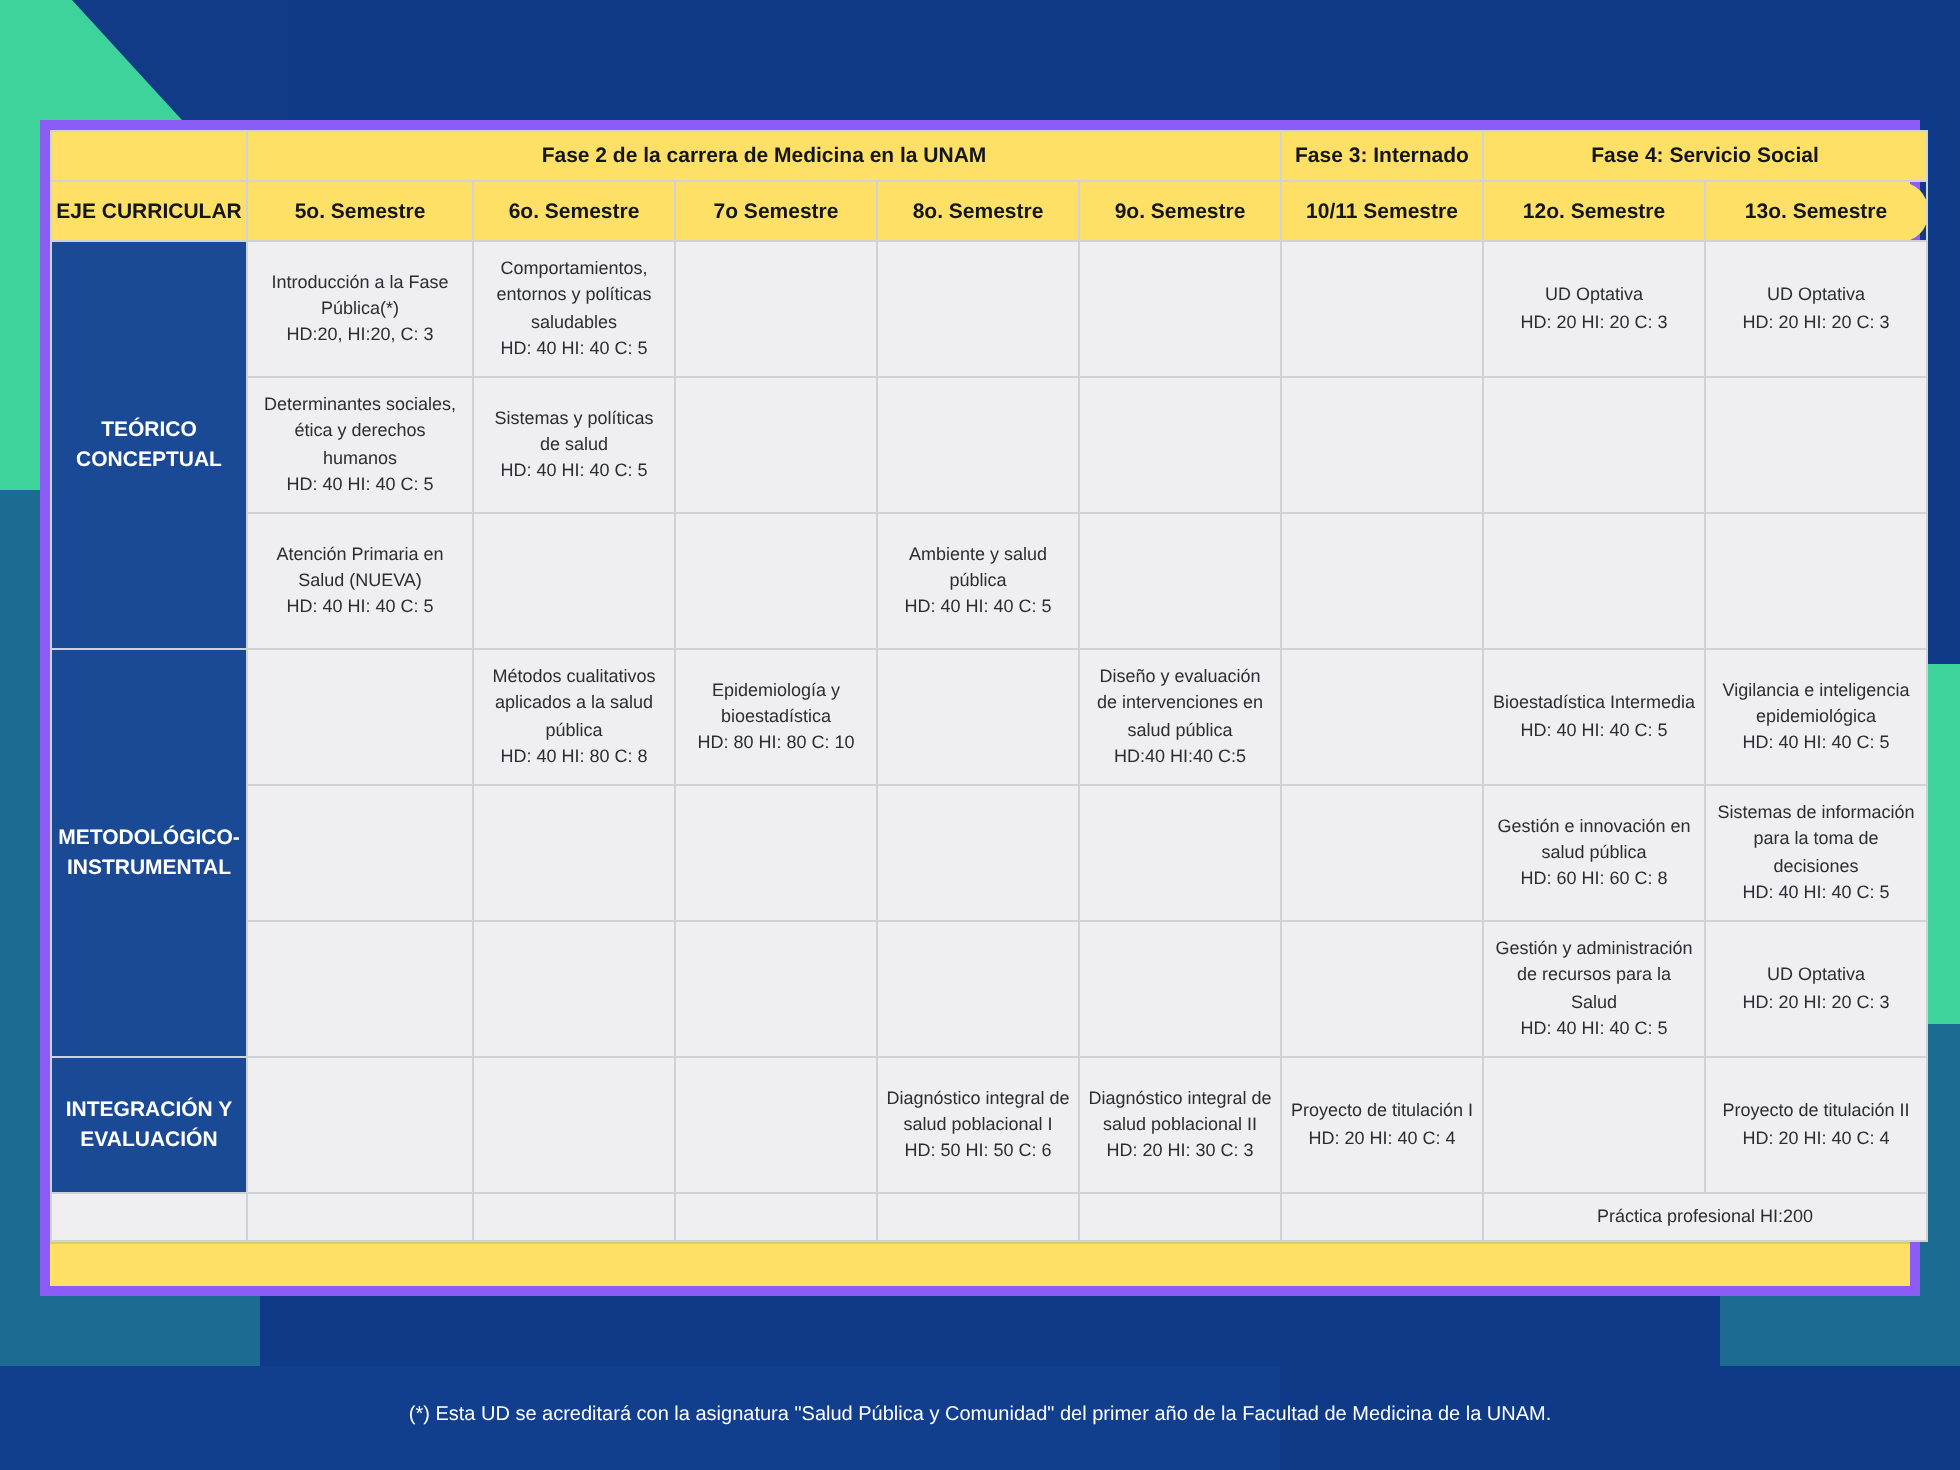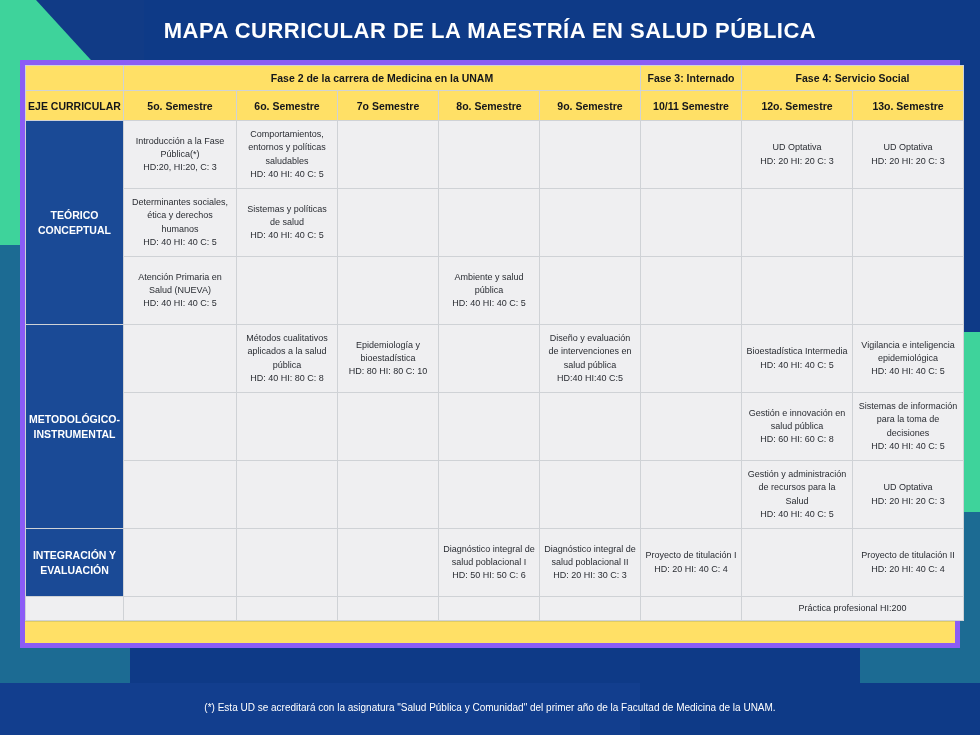--- a/index.html
+++ b/index.html
@@ -120,21 +120,21 @@
   }
   .hdr {
     background: #FFE066;
     color: #14161a;
     font-size: 10.5px;
     font-weight: bold;
     padding: 6px 2px;
     border-color: #e0cc63;
   }
   .hdr-phase { height: 24px; }
-  .hdr-sem   { height: 30px; }
+  .hdr-sem   { height: 30px; border-radius: 14px; }
   .hdr-blank { background: #FFE066; border-color: #e0cc63; }
 
   .axis {
     background: #1A4A96;
     color: #ffffff;
     font-size: 10.5px;
     font-weight: bold;
     line-height: 1.35;
     padding: 4px 3px;
     border-color: #4a6fae;
@@ -177,21 +177,20 @@
   <div class="deco-navy-topband"></div>
   <div class="deco-green-left"></div>
   <div class="deco-tri-navy"></div>
   <div class="deco-teal-left"></div>
   <div class="deco-teal-right"></div>
   <div class="deco-navy-right"></div>
   <div class="deco-green-right"></div>
   <div class="deco-bottom-navy"></div>
   <div class="deco-bottom-navy-lite"></div>
 
-  <div class="title">MAPA CURRICULAR DE LA MAESTRÍA EN SALUD PÚBLICA</div>
 
   <div class="table-wrap">
     <table class="map">
       <colgroup>
         <col style="width:98px">
         <col style="width:113px">
           <col style="width:101px">
           <col style="width:101px">
         <col style="width:101px">
           <col style="width:101px">

